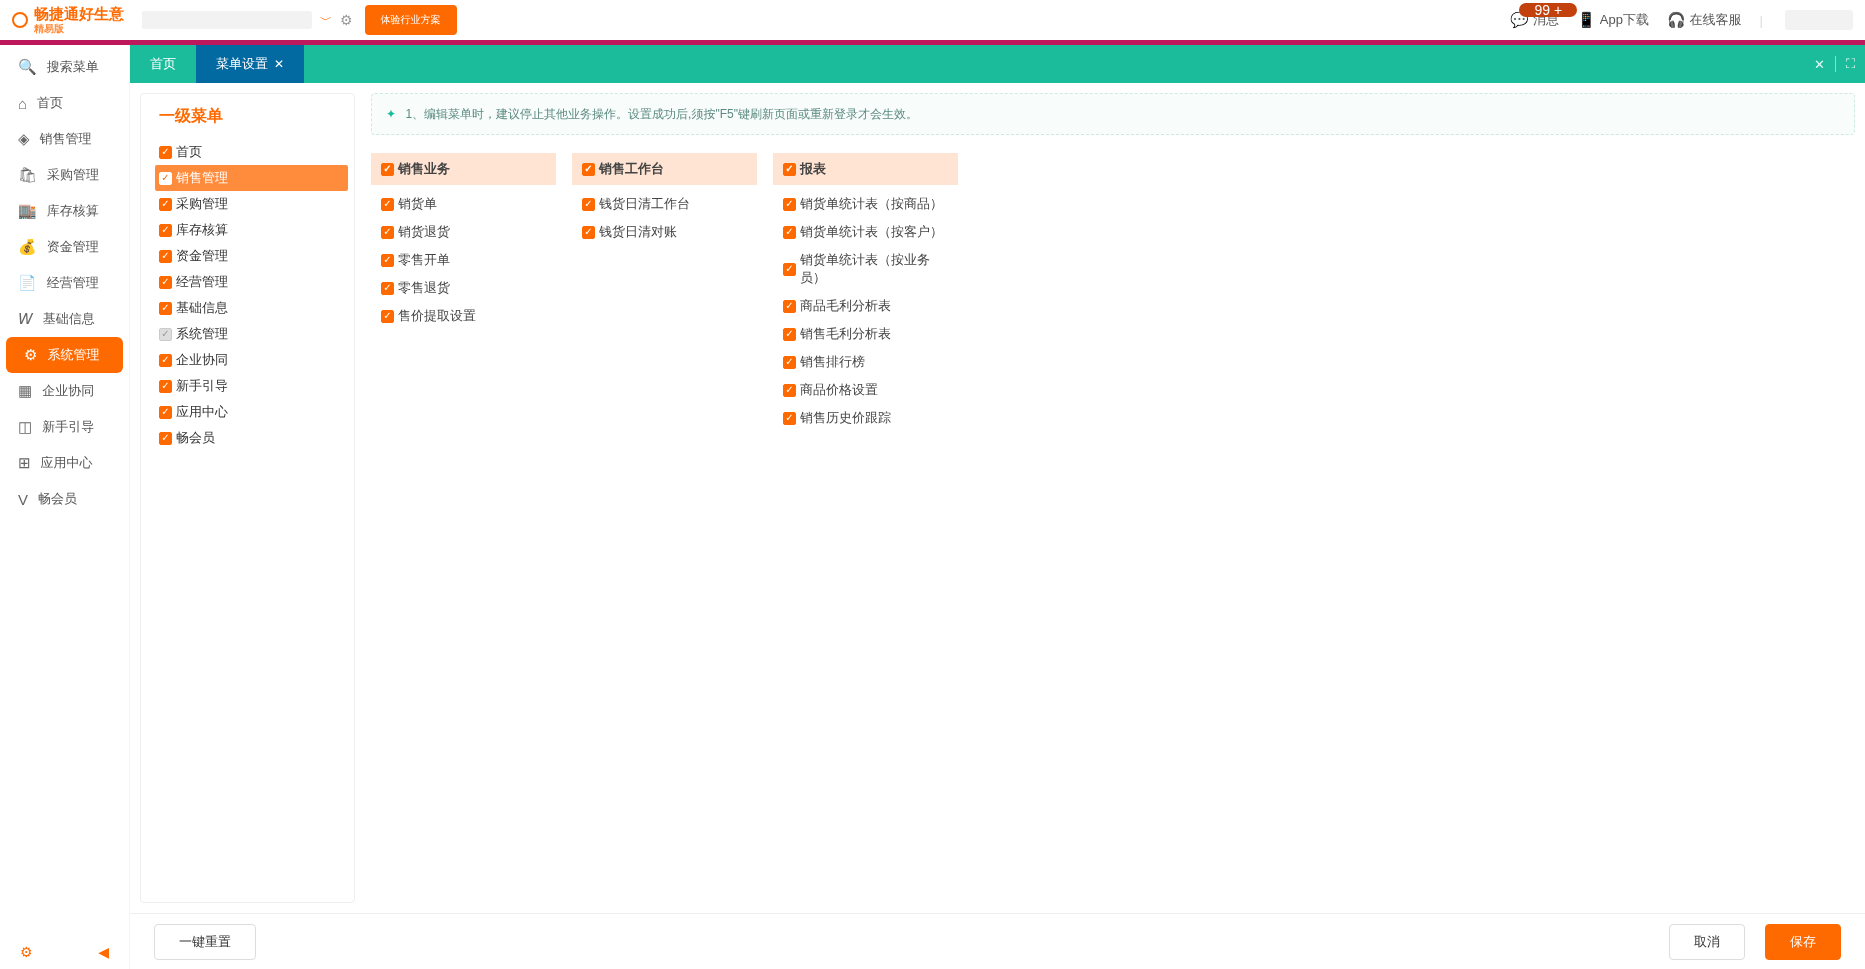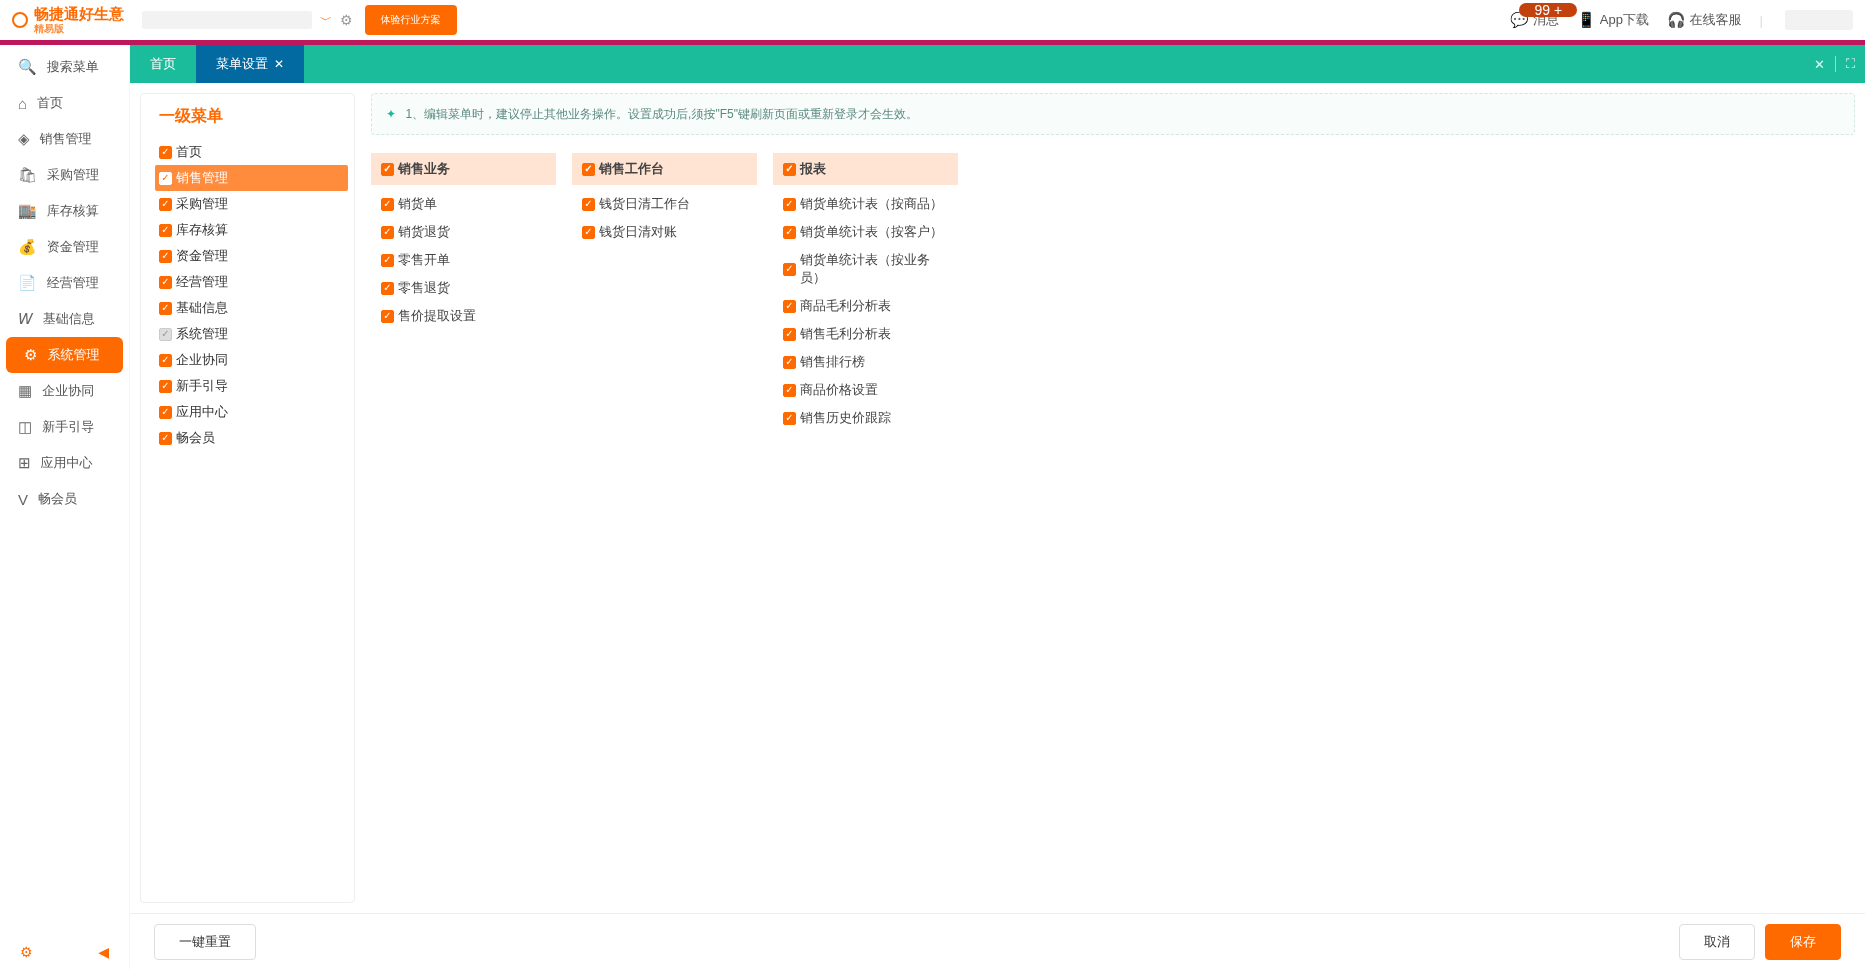--- a/index.html
+++ b/index.html
@@ -149,21 +149,21 @@
 
 .footer {
   border-top:1px solid #eee; height:56px; display:flex; align-items:center;
   padding:0 24px; justify-content:space-between; background:#fff;
 }
 .btn {
   border:1px solid #ddd; background:#fff; padding:8px 24px; border-radius:4px;
   font-size:13px; cursor:pointer; color:#333;
 }
 .btn.primary { background:#ff6a00; border-color:#ff6a00; color:#fff;}
-.footer-right { display:flex; gap:10px;}
+.footer-right { display:flex; gap:20px;}
 </style>
 </head>
 <body>
 
 <div class="app">
 
   <div class="topbar">
     <div class="brand">
       <span class="logo"></span>
       <div>

